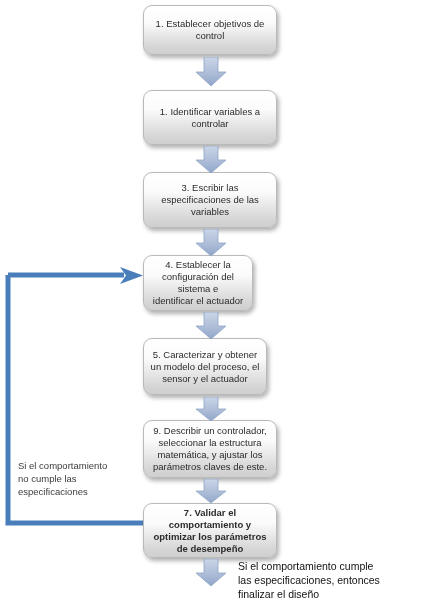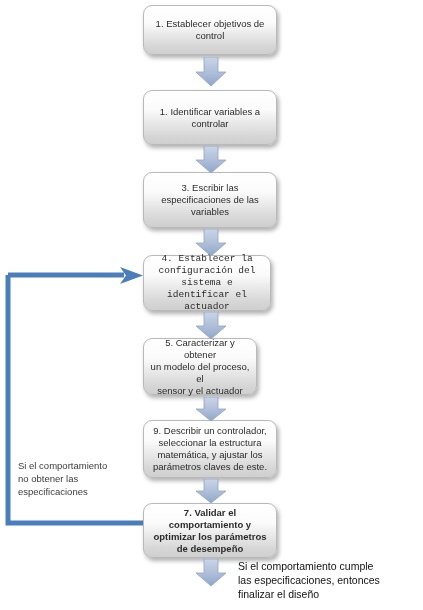--- a/index.html
+++ b/index.html
@@ -91,27 +91,27 @@
     <span class="label">1. Identificar variables a
 controlar</span>
   </div>
 
   <div class="node" style="left:143px; top:172px; width:134px; height:56px;">
     <span class="label">3. Escribir las
 especificaciones de las
 variables</span>
   </div>
 
-  <div class="node" style="left:143px; top:255px; width:128px; height:56px;font-family:Liberation Mono, monospace;">
+  <div class="node" style="left:143px; top:255px; width:110px; height:56px;">
     <span class="label">4. Establecer la
 configuración del sistema e
 identificar el actuador</span>
   </div>
 
-  <div class="node" style="left:143px; top:338px; width:114px; height:57px;">
+  <div class="node" style="left:143px; top:338px; width:124px; height:57px;">
     <span class="label">5. Caracterizar y obtener
 un modelo del proceso, el
 sensor y el actuador</span>
   </div>
 
   <div class="node" style="left:143px; top:420px; width:134px; height:58px;">
     <span class="label">9. Describir un controlador,
 seleccionar la estructura
 matemática, y ajustar los
 parámetros claves de este.</span>
@@ -157,20 +157,20 @@
 
   <svg class="down-arrow" style="left:195px; top:479px;" width="32" height="25" viewBox="0 0 32 25">
     <path d="M 9 0 L 23 0 L 23 12 L 31 12 L 16 24 L 1 12 L 9 12 Z" fill="url(#agrad)" stroke="#8fa4c4" stroke-width="0.8"></path>
   </svg>
 
   <svg class="down-arrow" style="left:195px; top:559px;" width="32" height="28" viewBox="0 0 32 28">
     <path d="M 9 0 L 23 0 L 23 14 L 31 14 L 16 27 L 1 14 L 9 14 Z" fill="url(#agrad)" stroke="#8fa4c4" stroke-width="0.8"></path>
   </svg>
 
   <div class="note" style="left:18px; top:459px; width:122px;">Si el comportamiento
-no obtener las
+no cumple las
 especificaciones</div>
 
   <div class="note bold" style="left:238px; top:559px; width:185px;">Si el comportamiento cumple
 las especificaciones, entonces
 finalizar el diseño</div>
 
 </div>
 
 </body></html>

